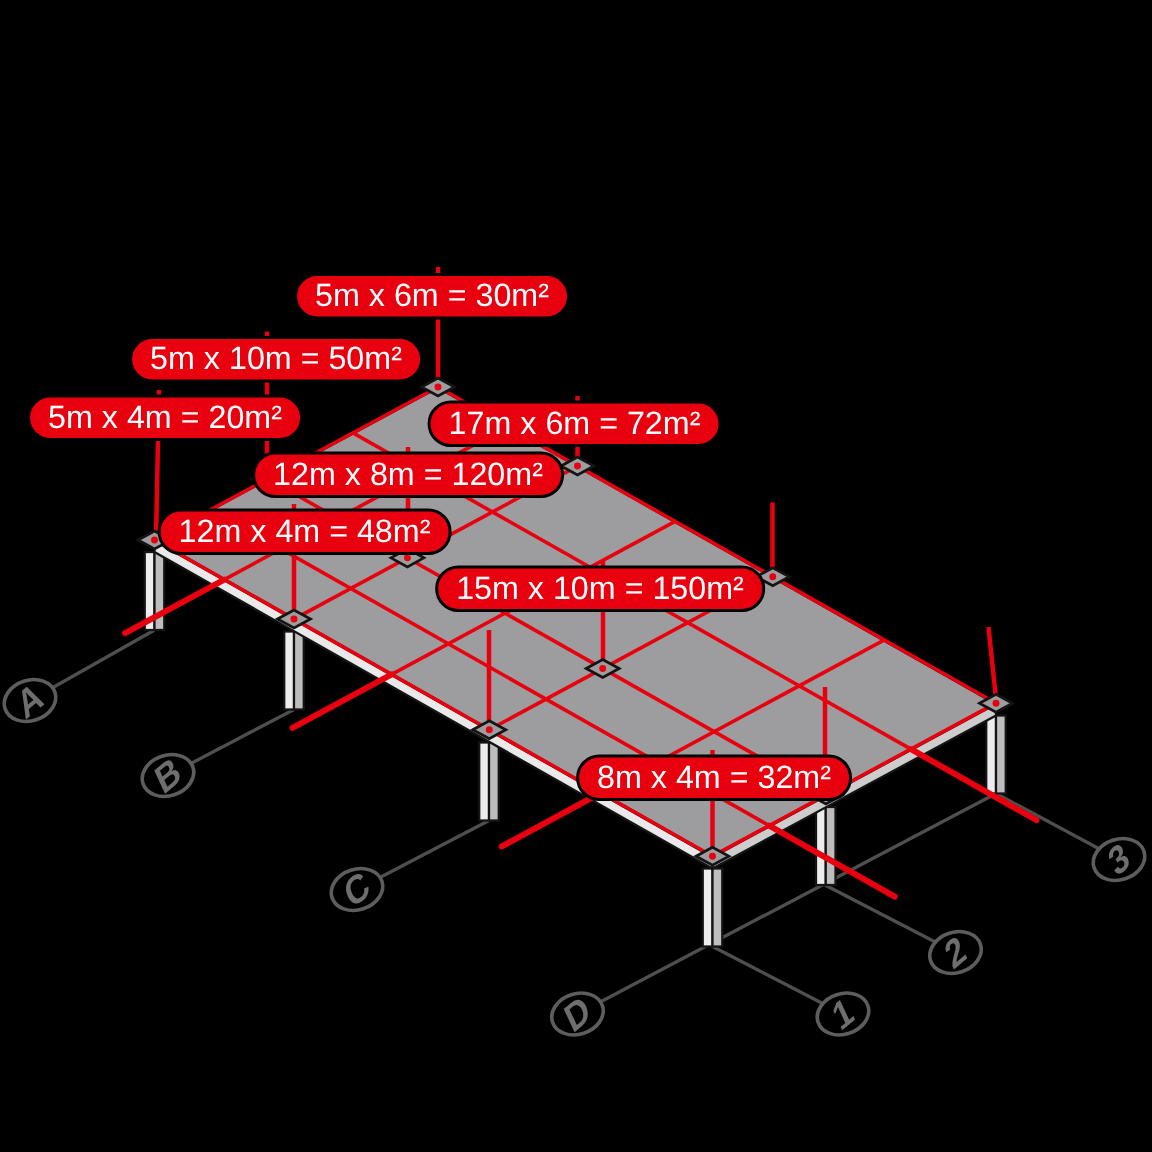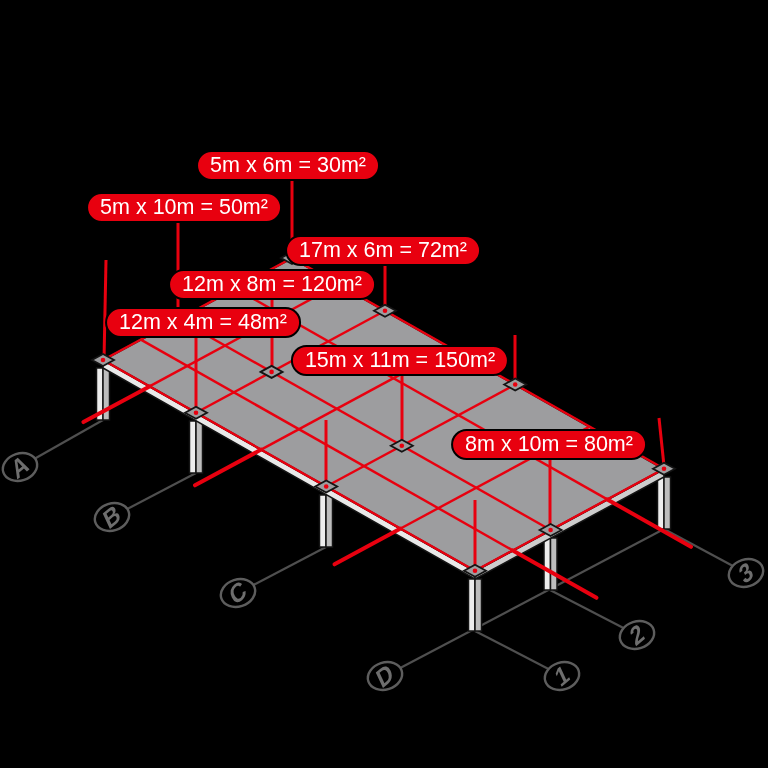--- a/index.html
+++ b/index.html
@@ -11,20 +11,21 @@
     position:absolute;
     transform:translateX(-50%);
     background:#e8000f;
     border:2px solid #000;
     border-radius:17px;
     color:#fff;
     font:21.5px/25px "Liberation Sans",sans-serif;
     padding:1px 12px;
     white-space:nowrap;
     z-index:5;
+    margin-top:32px;
   }
   .bubble-text{
     fill:#6e6e6e;
     font:bold 24px "Liberation Sans",sans-serif;
     text-anchor:middle;
   }
 </style>
 </head>
 <body>
 
@@ -194,19 +195,20 @@
     </g>
     <g transform="translate(746,573)">
       <ellipse rx="17.5" ry="13.5" transform="rotate(-18)" fill="#000" stroke="#5d5d5d" stroke-width="2.4"></ellipse>
       <text class="bubble-text" dy="8" transform="rotate(-40) skewX(-15)">3</text>
     </g>
   </g>
 </svg>
 
   <div class="pill" style="left:288px;top:150px">5m x 6m = 30m²</div>
   <div class="pill" style="left:184px;top:192px">5m x 10m = 50m²</div>
+  <div class="pill" style="left:110px;top:231px">5m x 4m = 20m²</div>
   <div class="pill" style="left:383px;top:235px">17m x 6m = 72m²</div>
   <div class="pill" style="left:272px;top:269px">12m x 8m = 120m²</div>
   <div class="pill" style="left:203px;top:307px">12m x 4m = 48m²</div>
-  <div class="pill" style="left:400px;top:345px">15m x 11m = 150m²</div>
-  <div class="pill" style="left:549px;top:429px">8m x 10m = 80m²</div>
+  <div class="pill" style="left:400px;top:345px">15m x 10m = 150m²</div>
+  <div class="pill" style="left:476px;top:471px">8m x 4m = 32m²</div>
 
 </div>
 
 </body></html>

